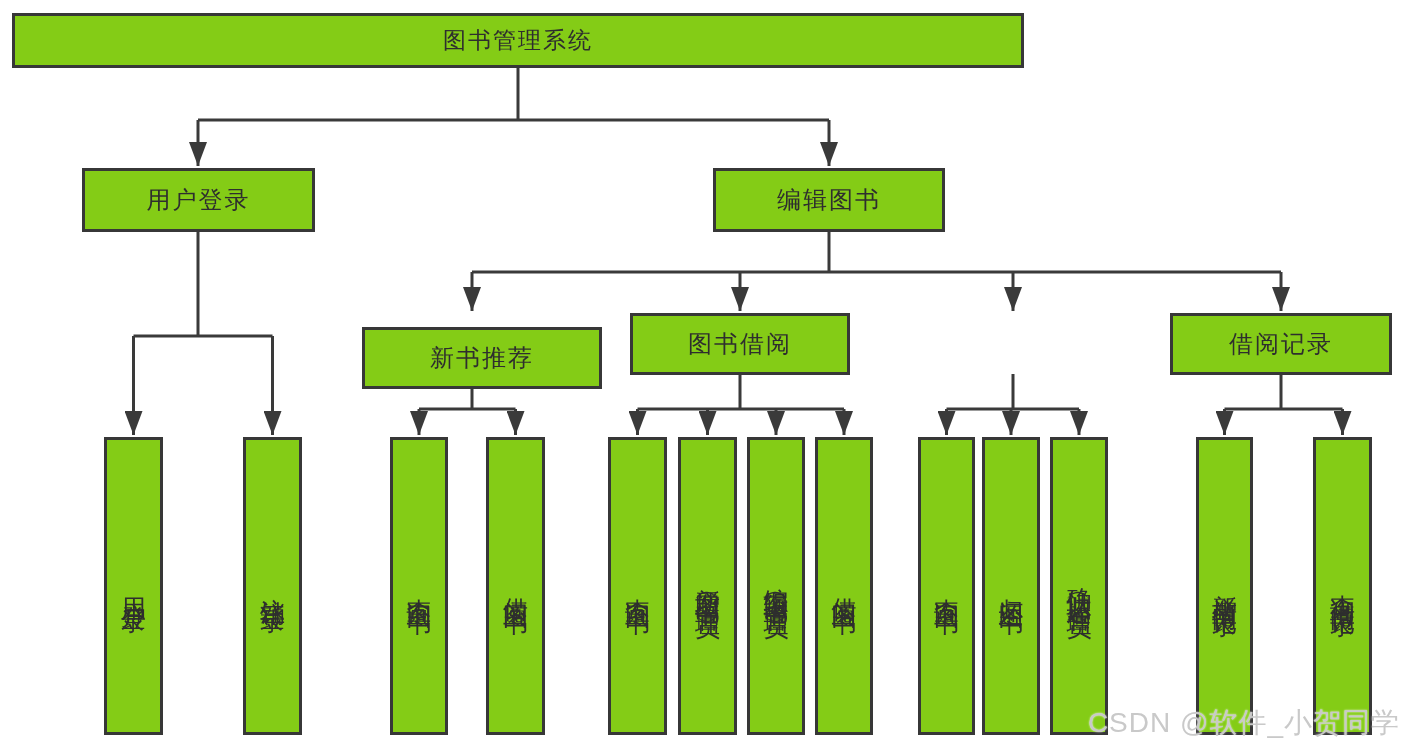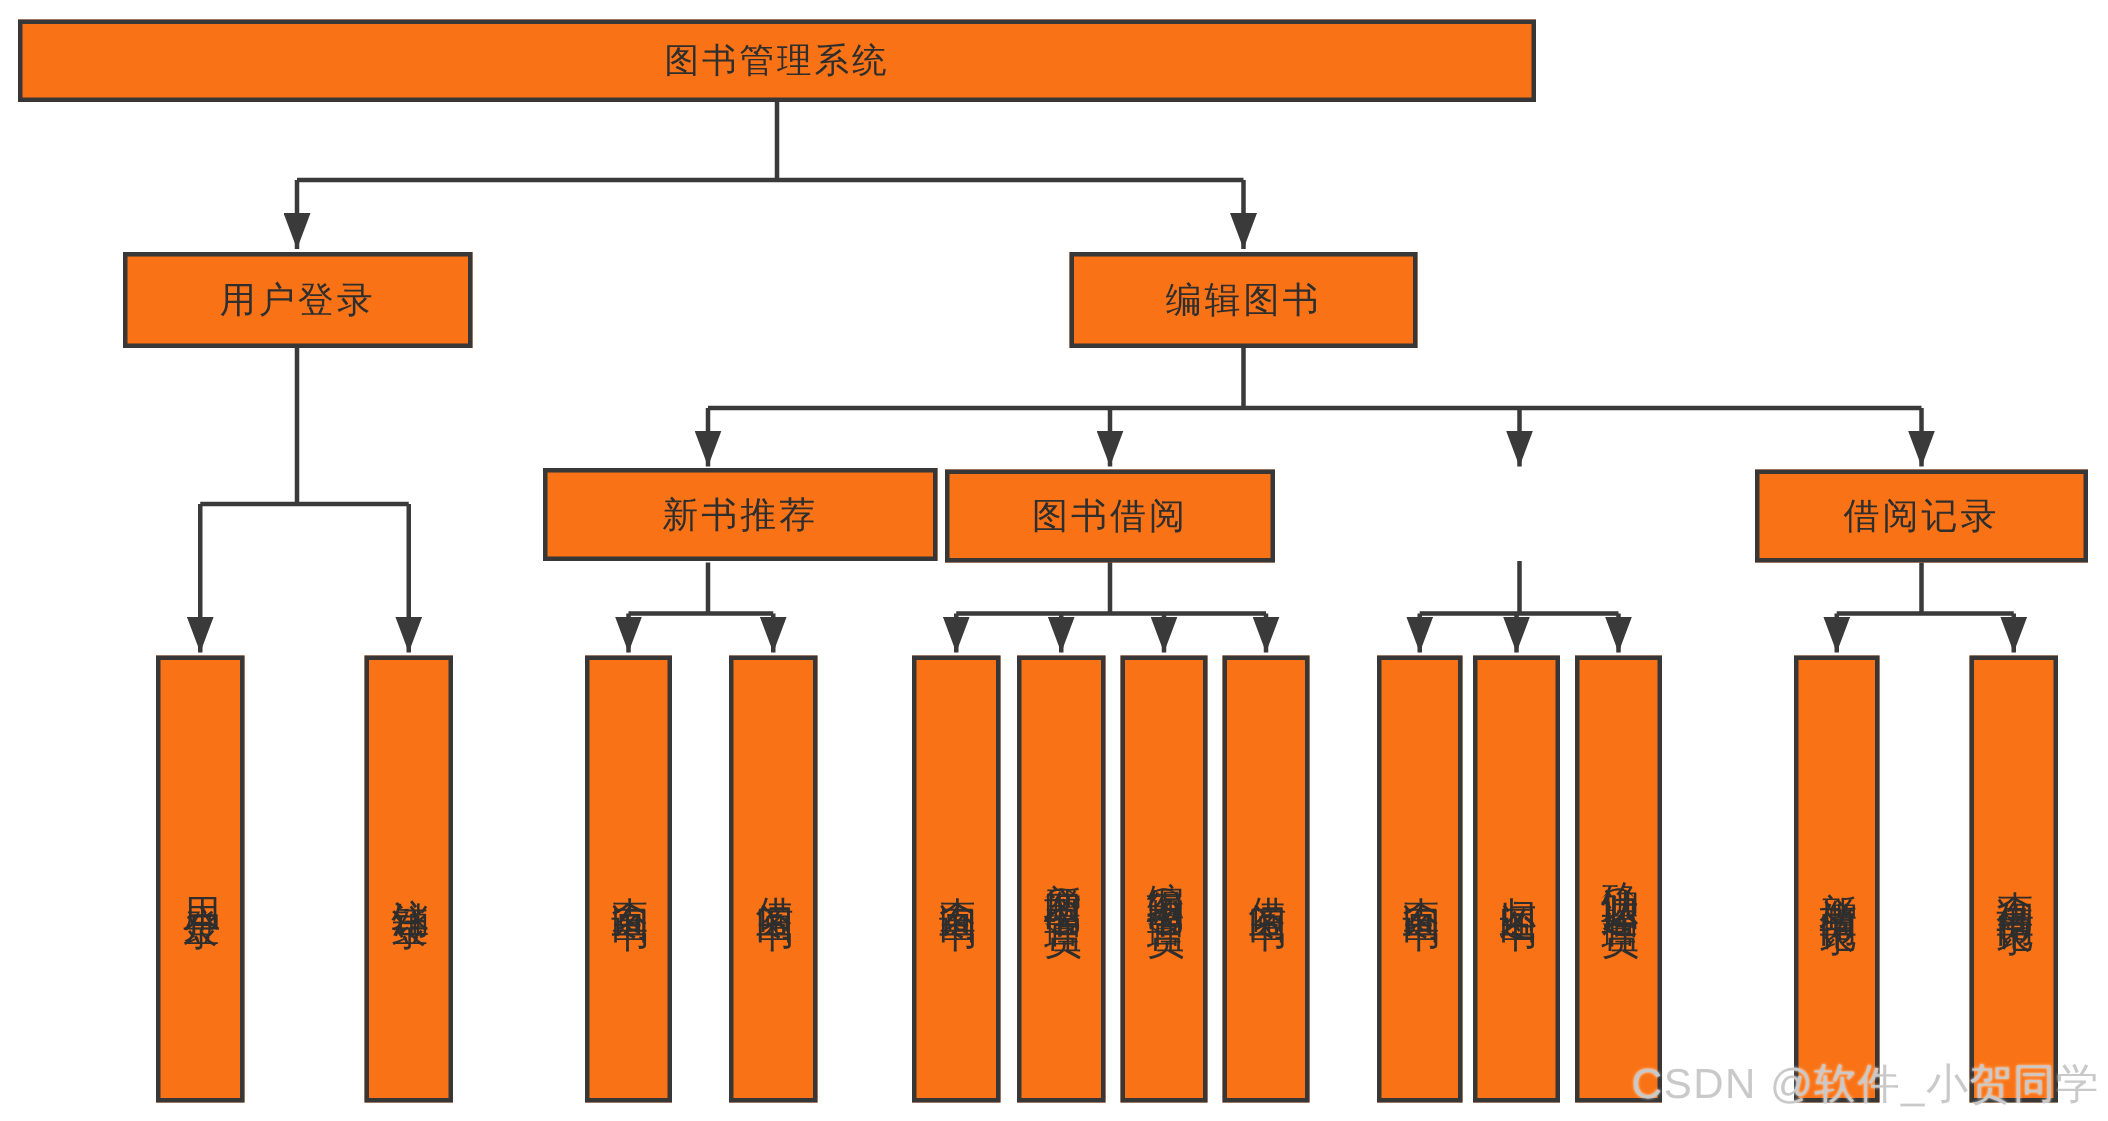--- a/index.html
+++ b/index.html
@@ -7,21 +7,21 @@
   .canvas{
     position:relative;
     width:1405px;height:747px;
     background:#ffffff;
     font-family:"Liberation Sans",sans-serif;
     overflow:hidden;
   }
   .connectors{position:absolute;left:0;top:0;width:1405px;height:747px;z-index:1;}
   .node{
     position:absolute;
-    background:#f97316;
+    background:#84cc16;
     border:3px solid #373737;
     box-sizing:border-box;
     display:flex;align-items:center;justify-content:center;
     color:#2e2e2e;
     z-index:2;
   }
   .nh .lbl{font-size:24px;letter-spacing:2px;white-space:nowrap;}
   .nh.root .lbl{font-size:23px;}
   .nv .lbl{
     writing-mode:vertical-rl;
@@ -94,21 +94,21 @@
     <span class="lbl">图书管理系统</span>
   </div>
 
   <div class="node nh" style="left:82px;top:168px;width:233px;height:64px">
     <span class="lbl">用户登录</span>
   </div>
   <div class="node nh" style="left:713px;top:168px;width:232px;height:64px">
     <span class="lbl">编辑图书</span>
   </div>
 
-  <div class="node nh" style="left:362px;top:312px;width:263px;height:62px">
+  <div class="node nh" style="left:362px;top:327px;width:240px;height:62px">
     <span class="lbl">新书推荐</span>
   </div>
   <div class="node nh" style="left:630px;top:313px;width:220px;height:62px">
     <span class="lbl">图书借阅</span>
   </div>
   <div class="node nh" style="left:1170px;top:313px;width:222px;height:62px">
     <span class="lbl">借阅记录</span>
   </div>
 
   <div class="node nv" style="left:104px;top:437px;width:59px;height:298px">

